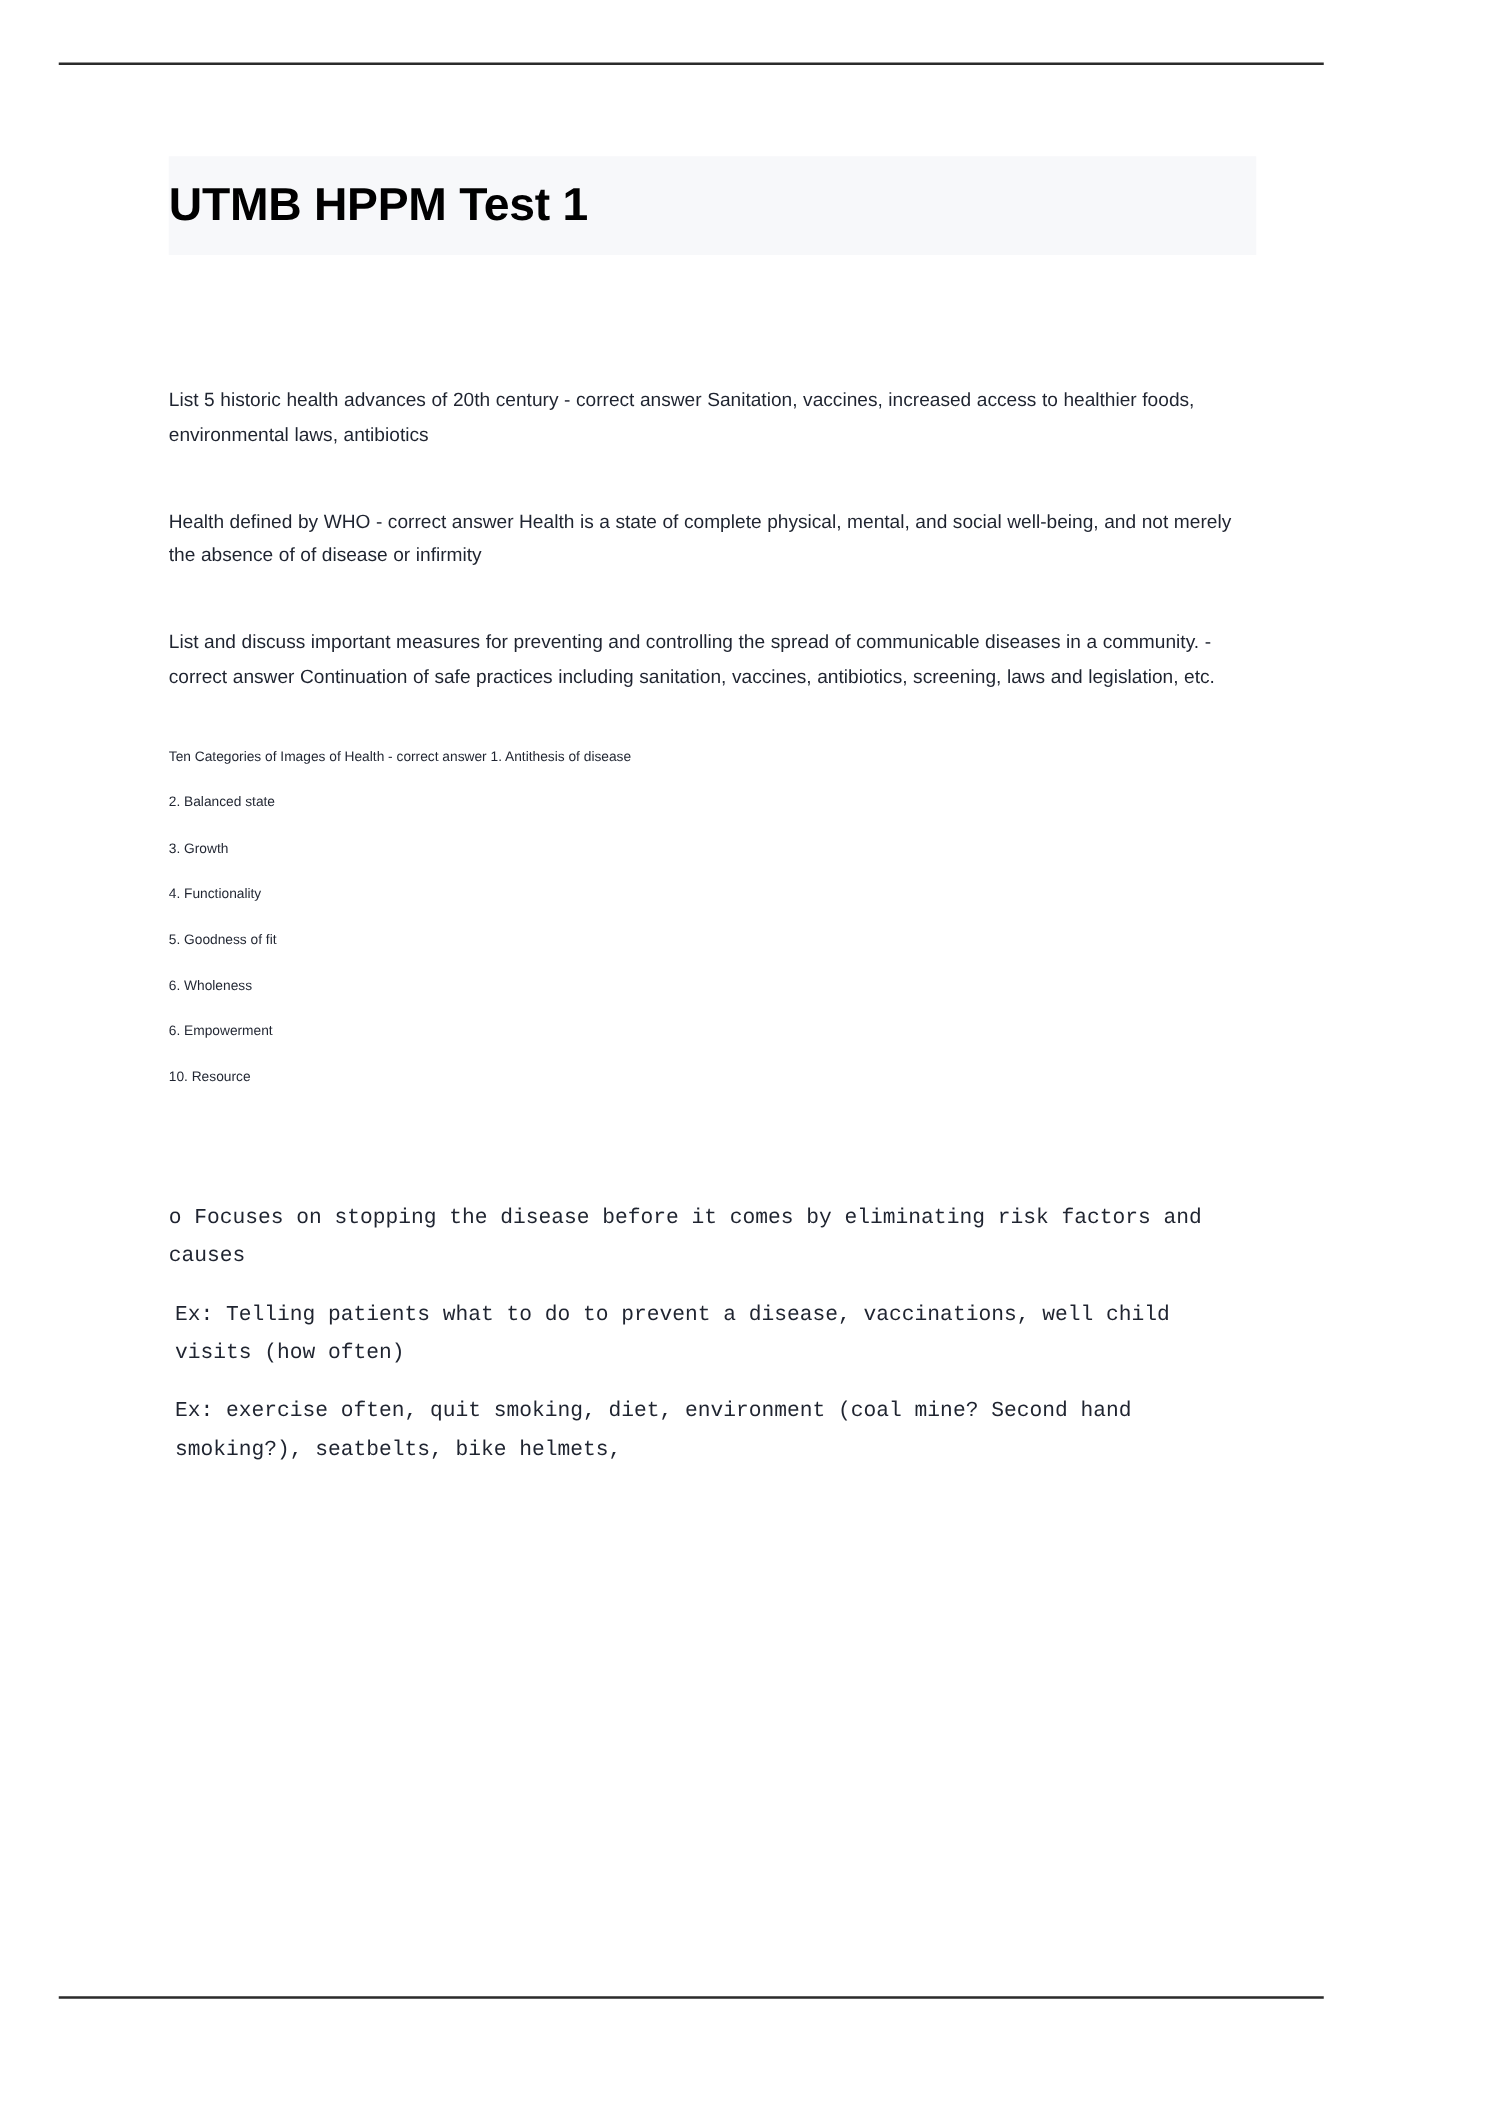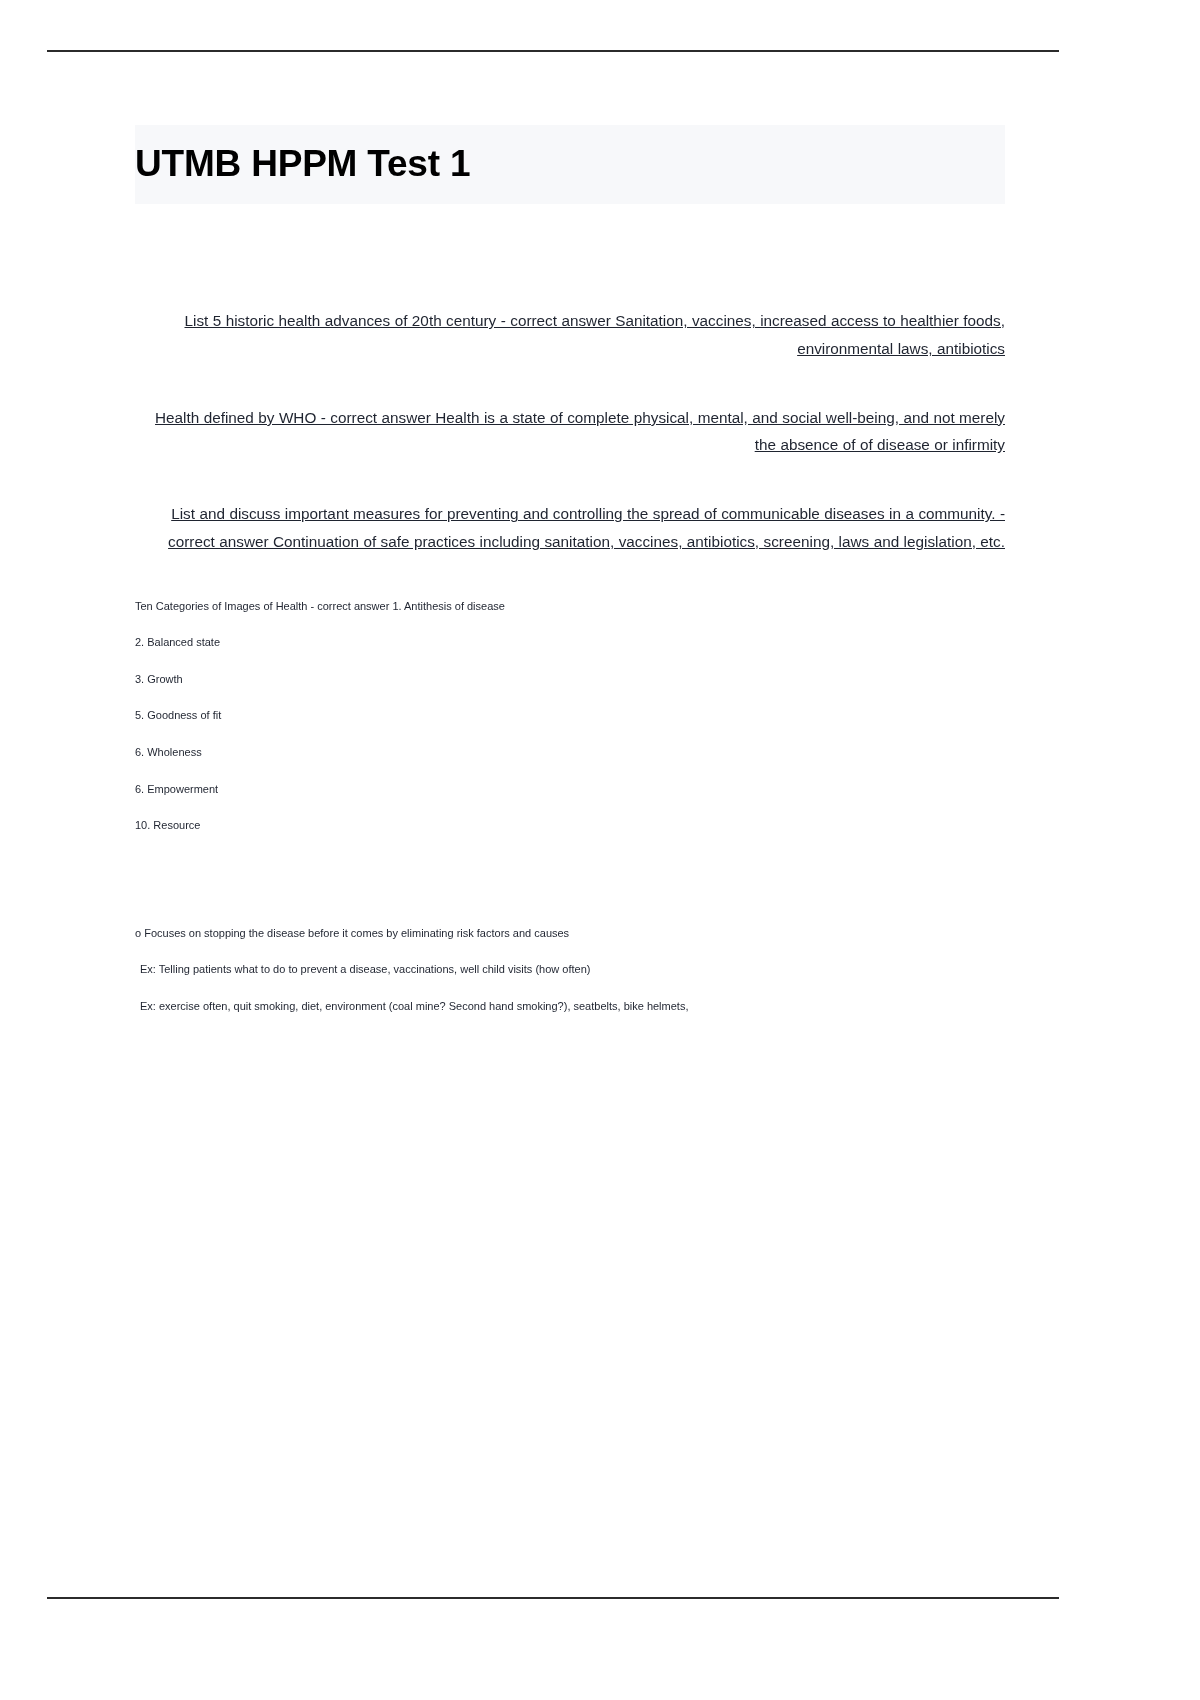--- a/index.html
+++ b/index.html
@@ -62,23 +62,22 @@
     margin-top: 103px;
   }
 
   
   .block {
     font-size: 15.3px;
     line-height: 1.78;
     color: #1f2430;
     margin: 0 0 42px 0;
     font-family: "Liberation Sans", sans-serif;
-    text-align: right;
+    text-align: left;
     word-spacing: 0.2px;
-    text-decoration: underline;
   }
   .block.tight {
     margin-bottom: 0;
   }
 
   
   .listline {
     font-size: 11px;
     line-height: 1.78;
     color: #1f2430;
@@ -87,25 +86,25 @@
   }
   .listline.first {
     margin-top: 0;
   }
 
   .gap-after-list {
     height: 45px;
   }
 
   .sub {
-    font-size: 11px;
+    font-size: 17px;
     line-height: 1.78;
     color: #1f2430;
     margin: 0 0 17px 0;
-    font-family: Liberation Sans, sans-serif;
+    font-family: Liberation Mono, monospace;
   }
   .sub.indent {
     padding-left: 5px;
   }
   .sub.last {
     margin-bottom: 4px;
   }
   .spacer-md { height: 26px; }
 </style>
 </head>
@@ -127,20 +126,21 @@
 
       <p class="block">Health defined by WHO - correct answer Health is a state of complete physical, mental, and social well-being, and not merely the absence of of disease or infirmity</p>
 
       <p class="block">List and discuss important measures for preventing and controlling the spread of communicable diseases in a community. - correct answer Continuation of safe practices including sanitation, vaccines, antibiotics, screening, laws and legislation, etc.</p>
 
       <p class="listline first">Ten Categories of Images of Health - correct answer 1. Antithesis of disease</p>
 
       <div>
         <p class="listline">2. Balanced state</p>
         <p class="listline">3. Growth</p>
+        <p class="listline">4. Functionality</p>
         <p class="listline">5. Goodness of fit</p>
         <p class="listline">6. Wholeness</p>
         <p class="listline">6. Empowerment</p>
         <p class="listline">10. Resource</p>
       </div>
 
       <div class="gap-after-list"></div>
 
 
       <div class="spacer-md"></div>

